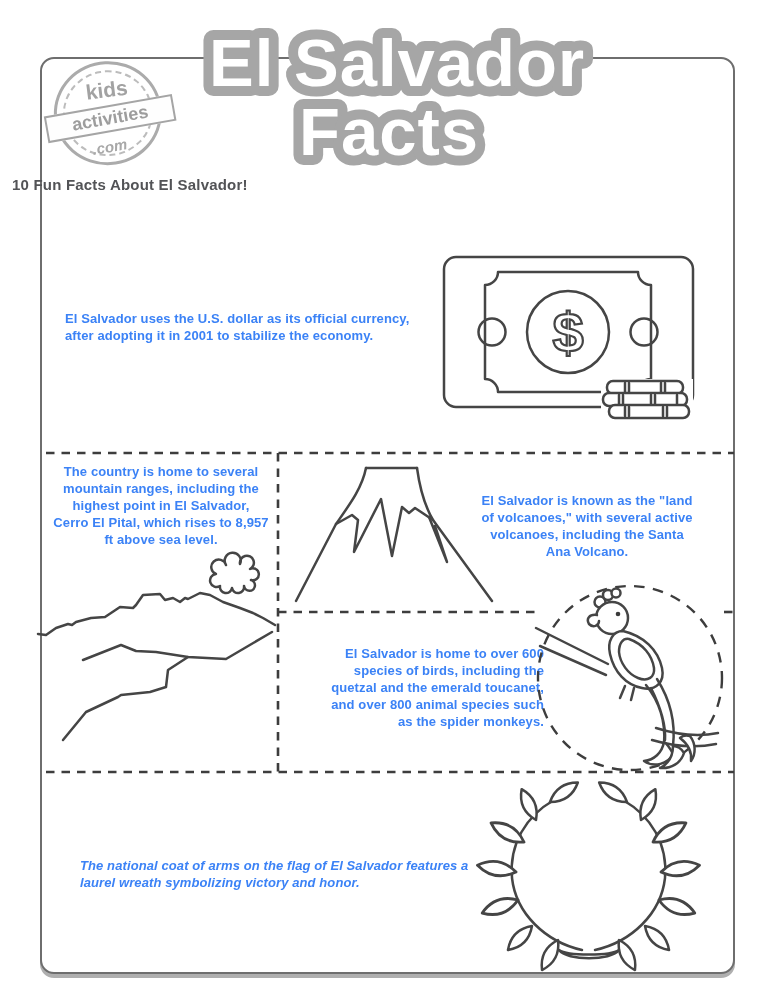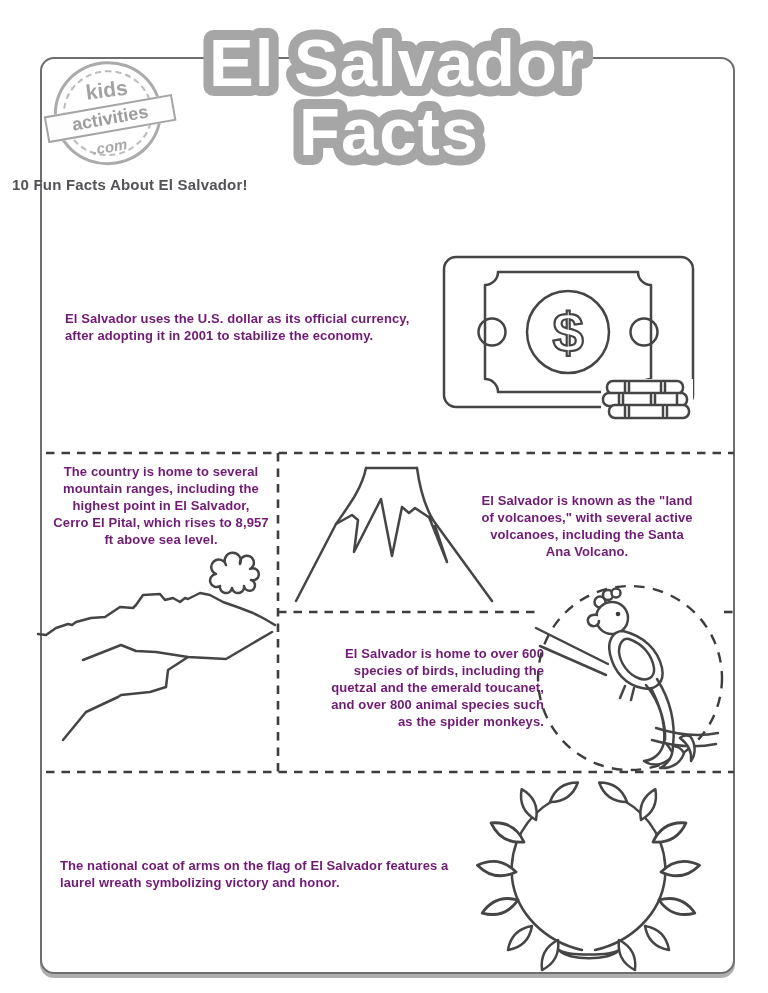--- a/index.html
+++ b/index.html
@@ -9,27 +9,27 @@
          border:2.5px solid #6e6e6e;border-radius:14px;background:#fff;
          box-shadow:0 4px 0 rgba(110,110,110,.55);}
   svg{position:absolute;overflow:visible;}
   .dividers{left:0;top:0;}
   .title-svg{left:0;top:0;}
   .title-txt{font-family:"Liberation Sans",sans-serif;font-weight:bold;font-size:67px;
              letter-spacing:1px;fill:#ffffff;stroke:#a6a6a6;stroke-width:20px;
              stroke-linejoin:round;paint-order:stroke fill;text-anchor:middle;}
   .subtitle{position:absolute;left:0;top:176px;width:768px;text-align:left;
             font-size:15px;font-weight:bold;color:#525356;letter-spacing:.2px;padding-left:12px;}
-  .fact{position:absolute;font-size:13px;font-weight:bold;color:#701a75;
+  .fact{position:absolute;font-size:13px;font-weight:bold;color:#3b82f6;
         line-height:17px;white-space:pre-line;letter-spacing:.1px;}
   .fact-currency{left:65px;top:310px;width:410px;text-align:left;}
   .fact-mountains{left:49px;top:463px;width:224px;text-align:center;}
   .fact-volcanoes{left:467px;top:492px;width:240px;text-align:center;}
   .fact-wildlife{left:302px;top:645px;width:242px;text-align:right;}
-  .fact-coat{left:60px;top:857px;width:445px;text-align:left;}
+  .fact-coat{left:80px;top:857px;width:445px;text-align:left;font-style:italic;}
   
   .logo{position:absolute;left:52px;top:61px;width:118px;height:110px;transform:rotate(-3deg);}
   .logo-circle{position:absolute;left:2px;top:0;width:108px;height:104px;border:3px solid #ababab;
                border-radius:50%;background:#fff;box-sizing:border-box;}
   .logo-ring{position:absolute;left:11px;top:9px;width:90px;height:86px;border:2px dashed #bcbcbc;
              border-radius:50%;box-sizing:border-box;}
   .logo-kids{position:absolute;left:0;top:17px;width:112px;text-align:center;font-weight:bold;
              font-size:21px;color:#a2a2a2;transform:rotate(-4deg);}
   .logo-banner{position:absolute;left:-7px;top:44px;width:126px;text-align:center;font-weight:bold;
                font-size:18px;color:#9d9d9d;border:2.5px solid #a5a5a5;background:#fefefe;

